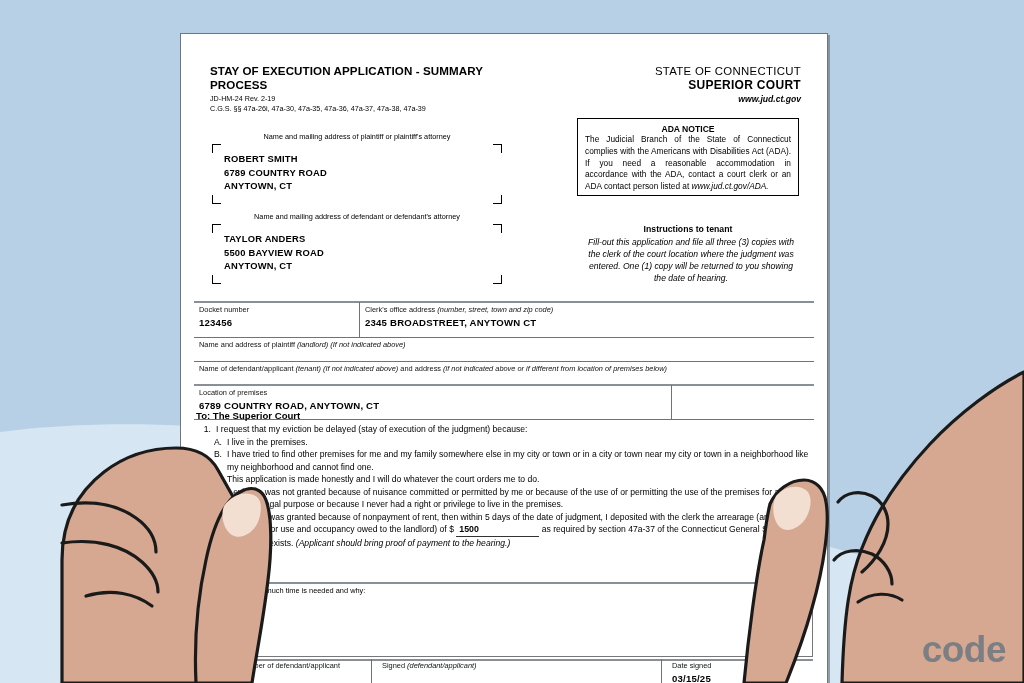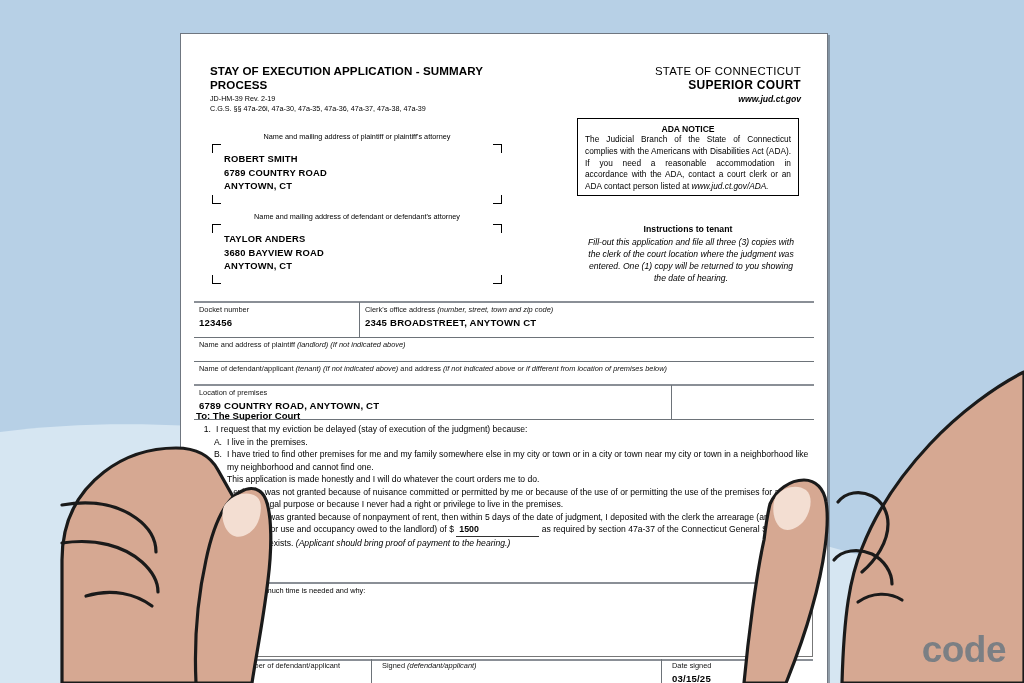--- a/index.html
+++ b/index.html
@@ -109,21 +109,21 @@
   <svg viewBox="0 0 1024 683" xmlns="http://www.w3.org/2000/svg">
     <rect x="0" y="0" width="1024" height="683" fill="#b7d0e6"></rect>
     <path d="M0,432 C250,400 560,470 1024,600 L1024,683 L0,683 Z" fill="#d6e6f2"></path>
   </svg>
 </div>
 
 <div id="paper">
 <div id="paperInner">
 
   <div class="pad" id="ttl">STAY OF EXECUTION APPLICATION - SUMMARY PROCESS</div>
-  <div class="pad t7" id="formno">JD-HM-39   Rev. 2-19</div>
+  <div class="pad t7" id="formno">JD-HM-24   Rev. 2-19</div>
   <div class="pad t7" id="cgs">C.G.S. §§ 47a-26i, 47a-30, 47a-35, 47a-36,  47a-37, 47a-38, 47a-39</div>
 
   <div class="pad r" id="stateblk">
     <div class="l1">STATE OF CONNECTICUT</div>
     <div class="l2">SUPERIOR COURT</div>
     <div class="l3">www.jud.ct.gov</div>
   </div>
 
   <div class="pad" id="ada">
     <div class="hd">ADA NOTICE</div>
@@ -152,21 +152,21 @@
 
   <div class="pad" id="daddr">
     <div class="addrcap">Name and mailing address of defendant or defendant's attorney</div>
     <div class="addrbox">
       <span class="corner tl"></span>
       <span class="corner tr"></span>
       <span class="corner bl"></span>
       <span class="corner br"></span>
       <div class="nm">
         <div>TAYLOR ANDERS</div>
-        <div>3680 BAYVIEW ROAD</div>
+        <div>5500 BAYVIEW ROAD</div>
         <div>ANYTOWN, CT</div>
       </div>
     </div>
   </div>
 
   <div class="hrule thick" style="top:267px;"></div>
 
   <div class="pad" style="left:18px;top:271px;width:150px;">
     <div class="cellcap">Docket number</div>
     <div class="cellval">123456</div>

